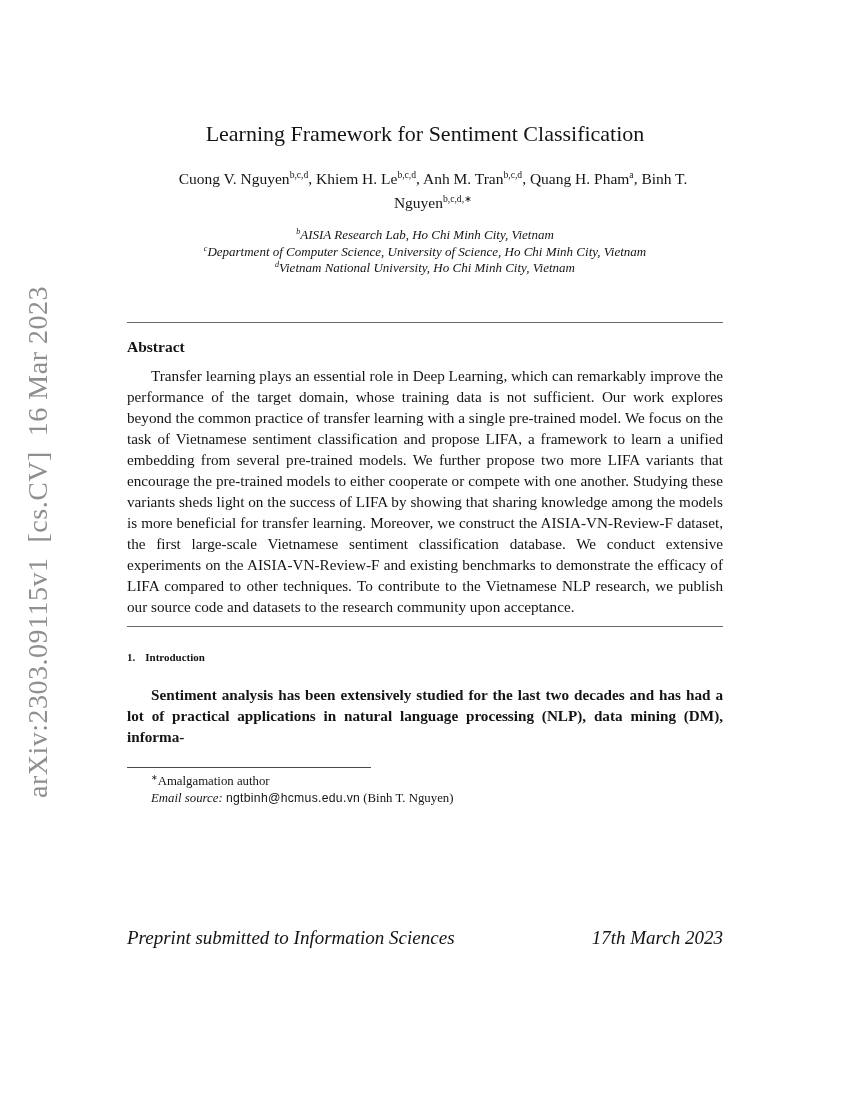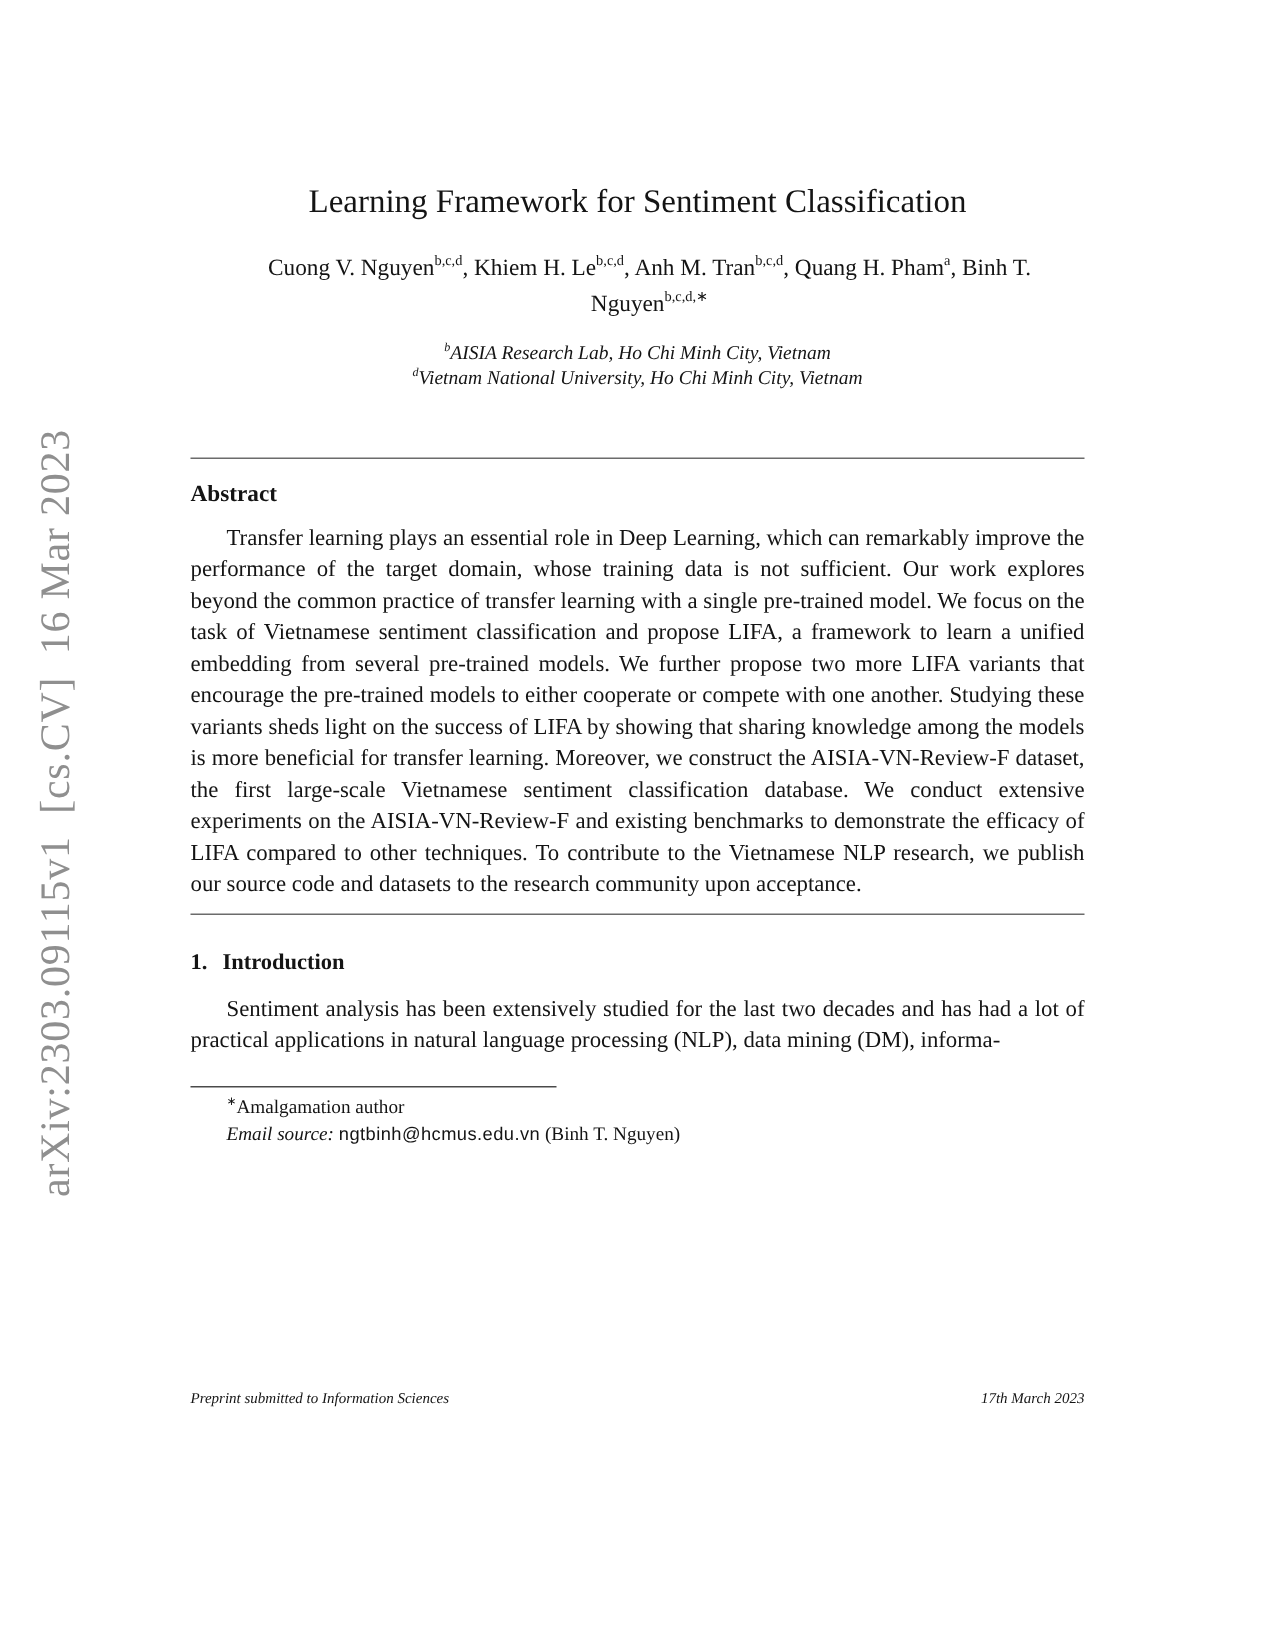--- a/index.html
+++ b/index.html
@@ -81,30 +81,31 @@
   .keywords {
     margin-top: 9px;
     font-size: 15.2px;
     line-height: 21px;
   }
   .keywords-label { font-style: italic; margin-right: 9px; }
 
   .section-heading {
     margin-top: 24px;
     font-weight: bold;
-    font-size: 15px;
+    font-size: 11px;
   }
   .section-number { margin-right: 10px; }
 
   .section-body {
-    margin-top: 11px;
+    margin-top: 21px;
     font-size: 15.2px;
     line-height: 21px;
     text-align: justify;
     text-indent: 24px;
+    font-weight: bold;
   }
 
   .footnote-rule {
     border: none;
     border-top: 1.4px solid #4a4a4a;
     width: 244px;
     margin-top: 20px;
   }
   .footnote {
     margin-top: 5px;
@@ -120,40 +121,41 @@
   }
 
   .footer {
     position: absolute;
     left: 127px;
     width: 596px;
     top: 927px;
     display: flex;
     justify-content: space-between;
     font-style: italic;
-    font-size: 10px;
+    font-size: 19px;
   }
 </style>
 </head>
 <body>
 
 <div class="page">
 
   <div class="arxiv-banner">arXiv:2303.09115v1  [cs.CV]  16 Mar 2023</div>
 
   <div class="content">
 
     <div class="title">
       <div>Learning Framework for Sentiment Classification</div>
     </div>
 
     <div class="authors"><span><span>Cuong V. Nguyen</span><sup>b,c,d</sup><span>, </span></span><span><span>Khiem H. Le</span><sup>b,c,d</sup><span>, </span></span><span><span>Anh M. Tran</span><sup>b,c,d</sup><span>, </span></span><span><span>Quang H. Pham</span><sup>a</sup><span>, </span></span><span><span>Binh T. Nguyen</span><sup>b,c,d,∗</sup><span></span></span></div>
 
     <div class="affiliations">
       <div><sup>b</sup><span>AISIA Research Lab, Ho Chi Minh City, Vietnam</span></div>
+      <div><sup>c</sup><span>Department of Computer Science, University of Science, Ho Chi Minh City, Vietnam</span></div>
       <div><sup>d</sup><span>Vietnam National University, Ho Chi Minh City, Vietnam</span></div>
     </div>
 
     <hr class="rule rule-top">
 
     <div class="abstract-heading">Abstract</div>
 
     <p class="abstract-body">Transfer learning plays an essential role in Deep Learning, which can remarkably improve the performance of the target domain, whose training data is not sufficient. Our work explores beyond the common practice of transfer learning with a single pre-trained model. We focus on the task of Vietnamese sentiment classification and propose LIFA, a framework to learn a unified embedding from several pre-trained models. We further propose two more LIFA variants that encourage the pre-trained models to either cooperate or compete with one another. Studying these variants sheds light on the success of LIFA by showing that sharing knowledge among the models is more beneficial for transfer learning. Moreover, we construct the AISIA-VN-Review-F dataset, the first large-scale Vietnamese sentiment classification database. We conduct extensive experiments on the AISIA-VN-Review-F and existing benchmarks to demonstrate the efficacy of LIFA compared to other techniques. To contribute to the Vietnamese NLP research, we publish our source code and datasets to the research community upon acceptance.</p>
 
 

